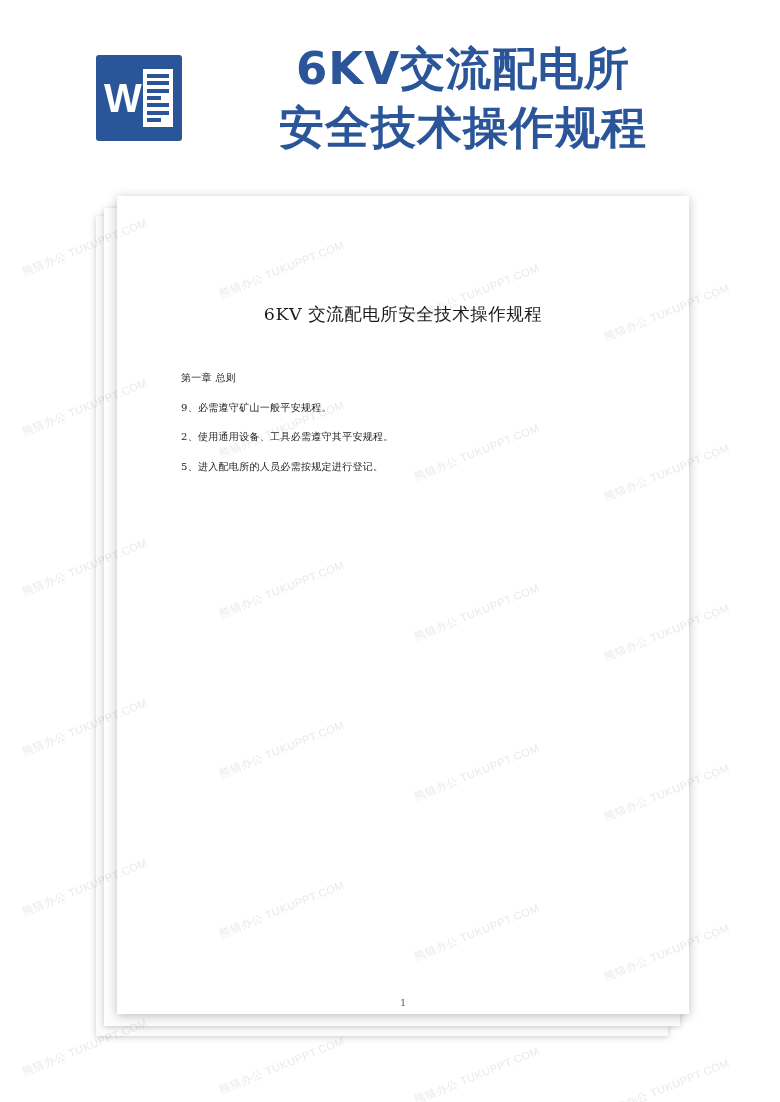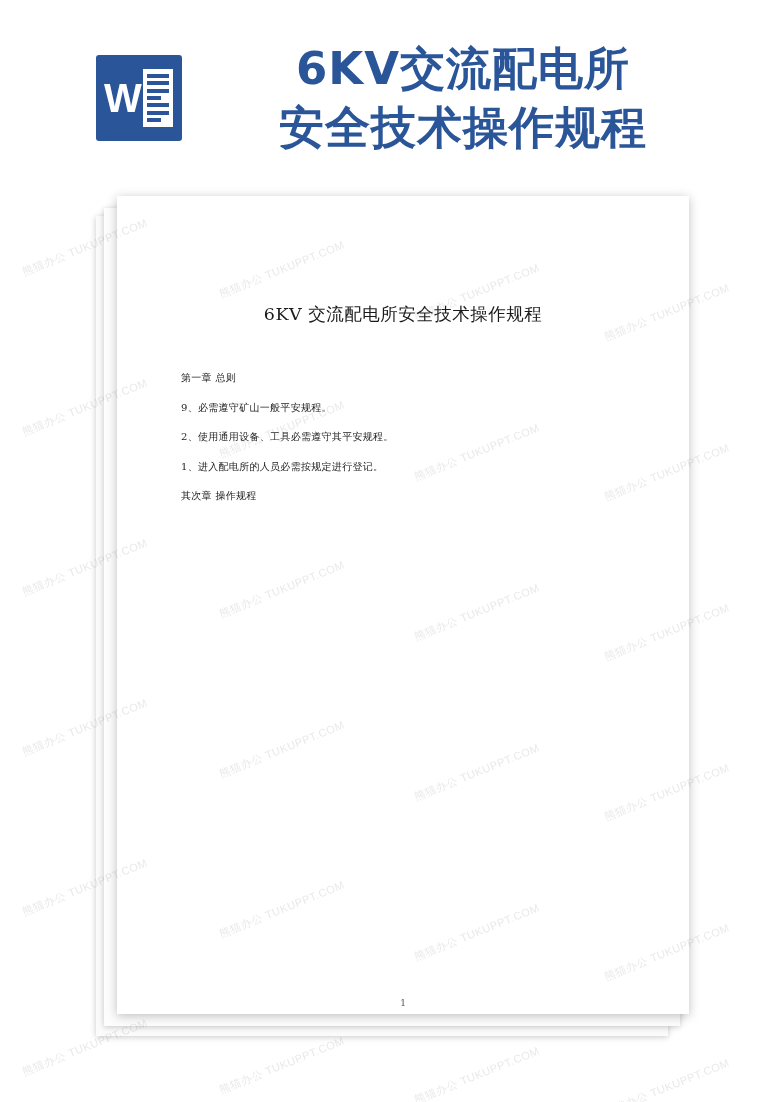--- a/index.html
+++ b/index.html
@@ -199,22 +199,21 @@
 <div class="paper-area">
   <div class="sheet back2"></div>
   <div class="sheet back1"></div>
   <div class="sheet front">
     <div class="doc-inner">
       <div class="doc-title">6KV 交流配电所安全技术操作规程</div>
 
       <p class="doc-p">第一章  总则</p>
       <p class="doc-p">9、必需遵守矿山一般平安规程。</p>
       <p class="doc-p">2、使用通用设备、工具必需遵守其平安规程。</p>
-      <p class="doc-p">1、进入配电所的人员必需按规定进行登记。</p>
-      <p class="doc-p">其次章  操作规程</p>
+      <p class="doc-p">5、进入配电所的人员必需按规定进行登记。</p>
 
       <div class="page-number">1</div>
     </div>
   </div>
 </div>
 
 <div class="wm-layer" id="wm-layer">
     <span class="wm" style="left: 18px; top: 240px;">熊猫办公 TUKUPPT.COM</span>
     <span class="wm" style="left: 215px; top: 262px;">熊猫办公 TUKUPPT.COM</span>
     <span class="wm" style="left: 410px; top: 285px;">熊猫办公 TUKUPPT.COM</span>

